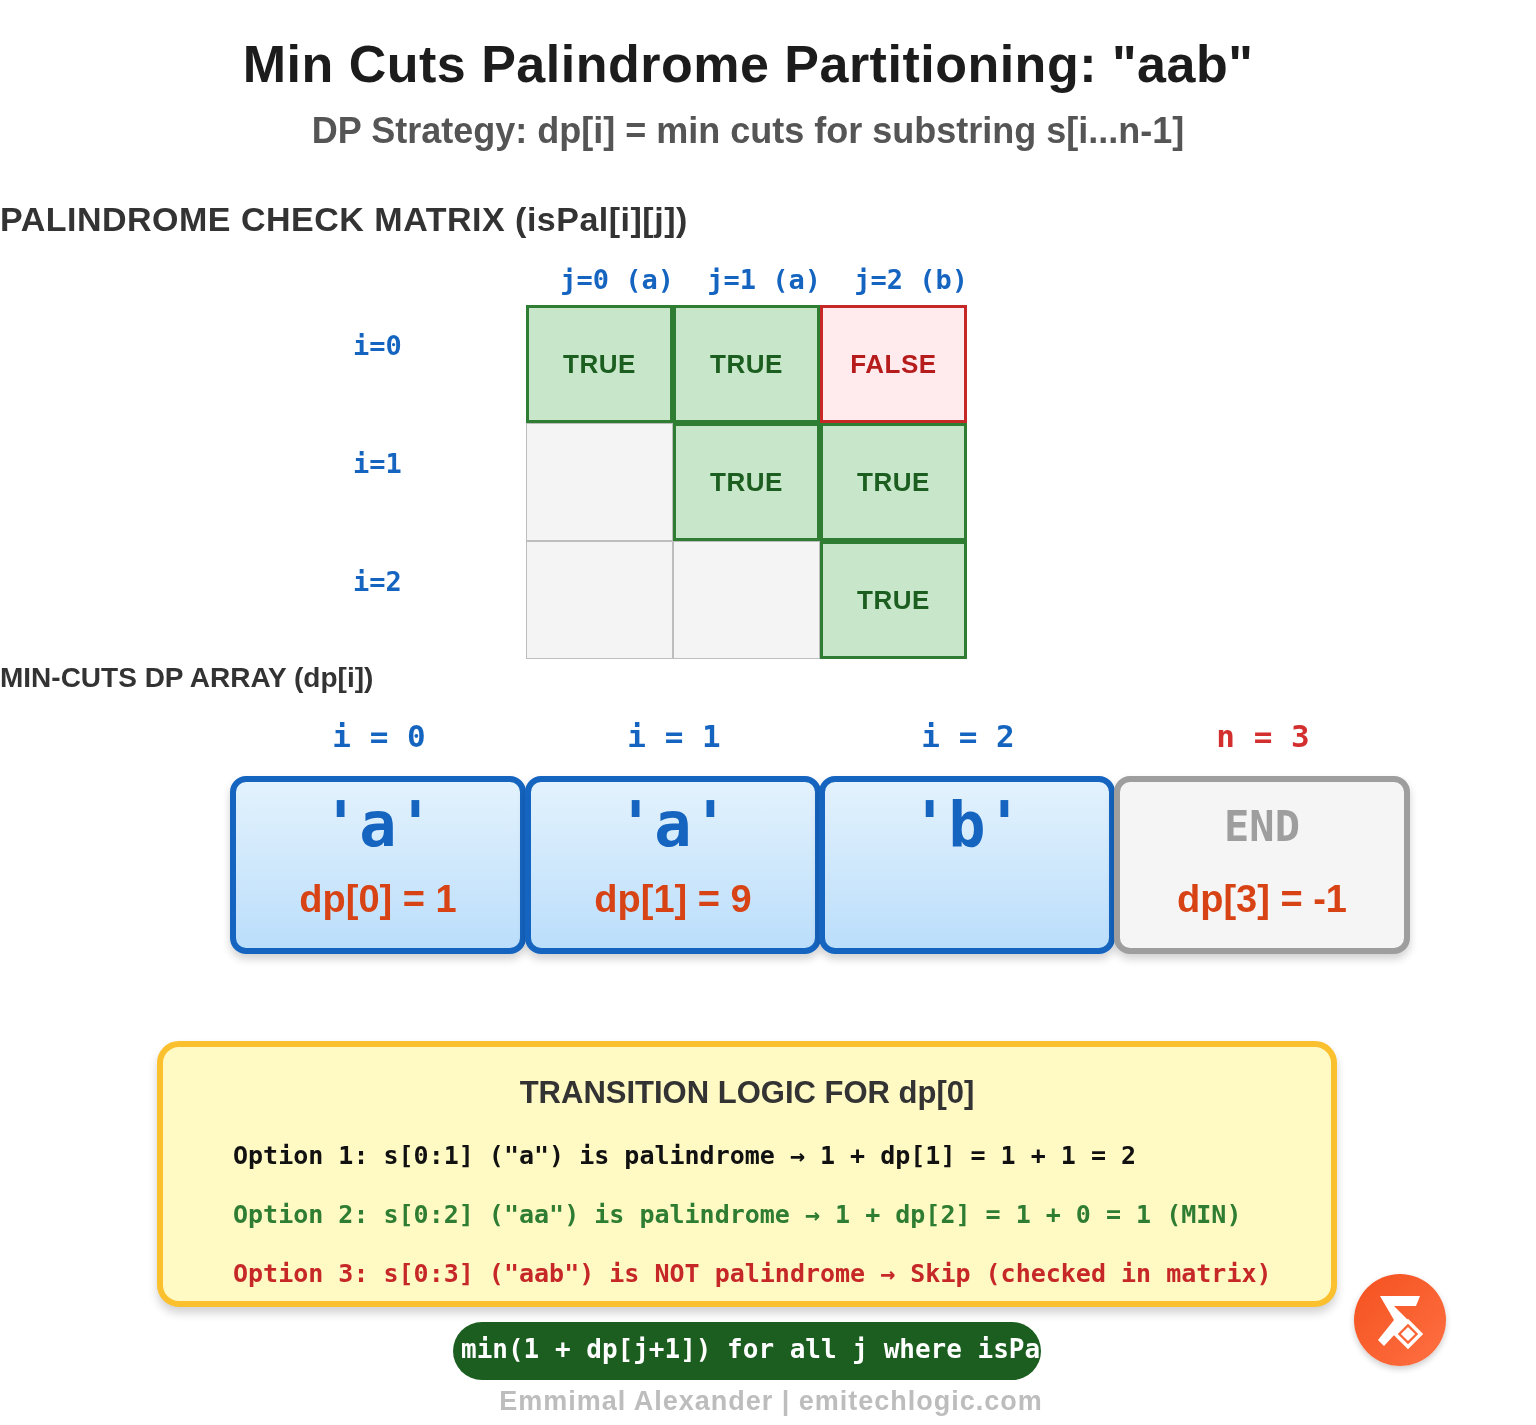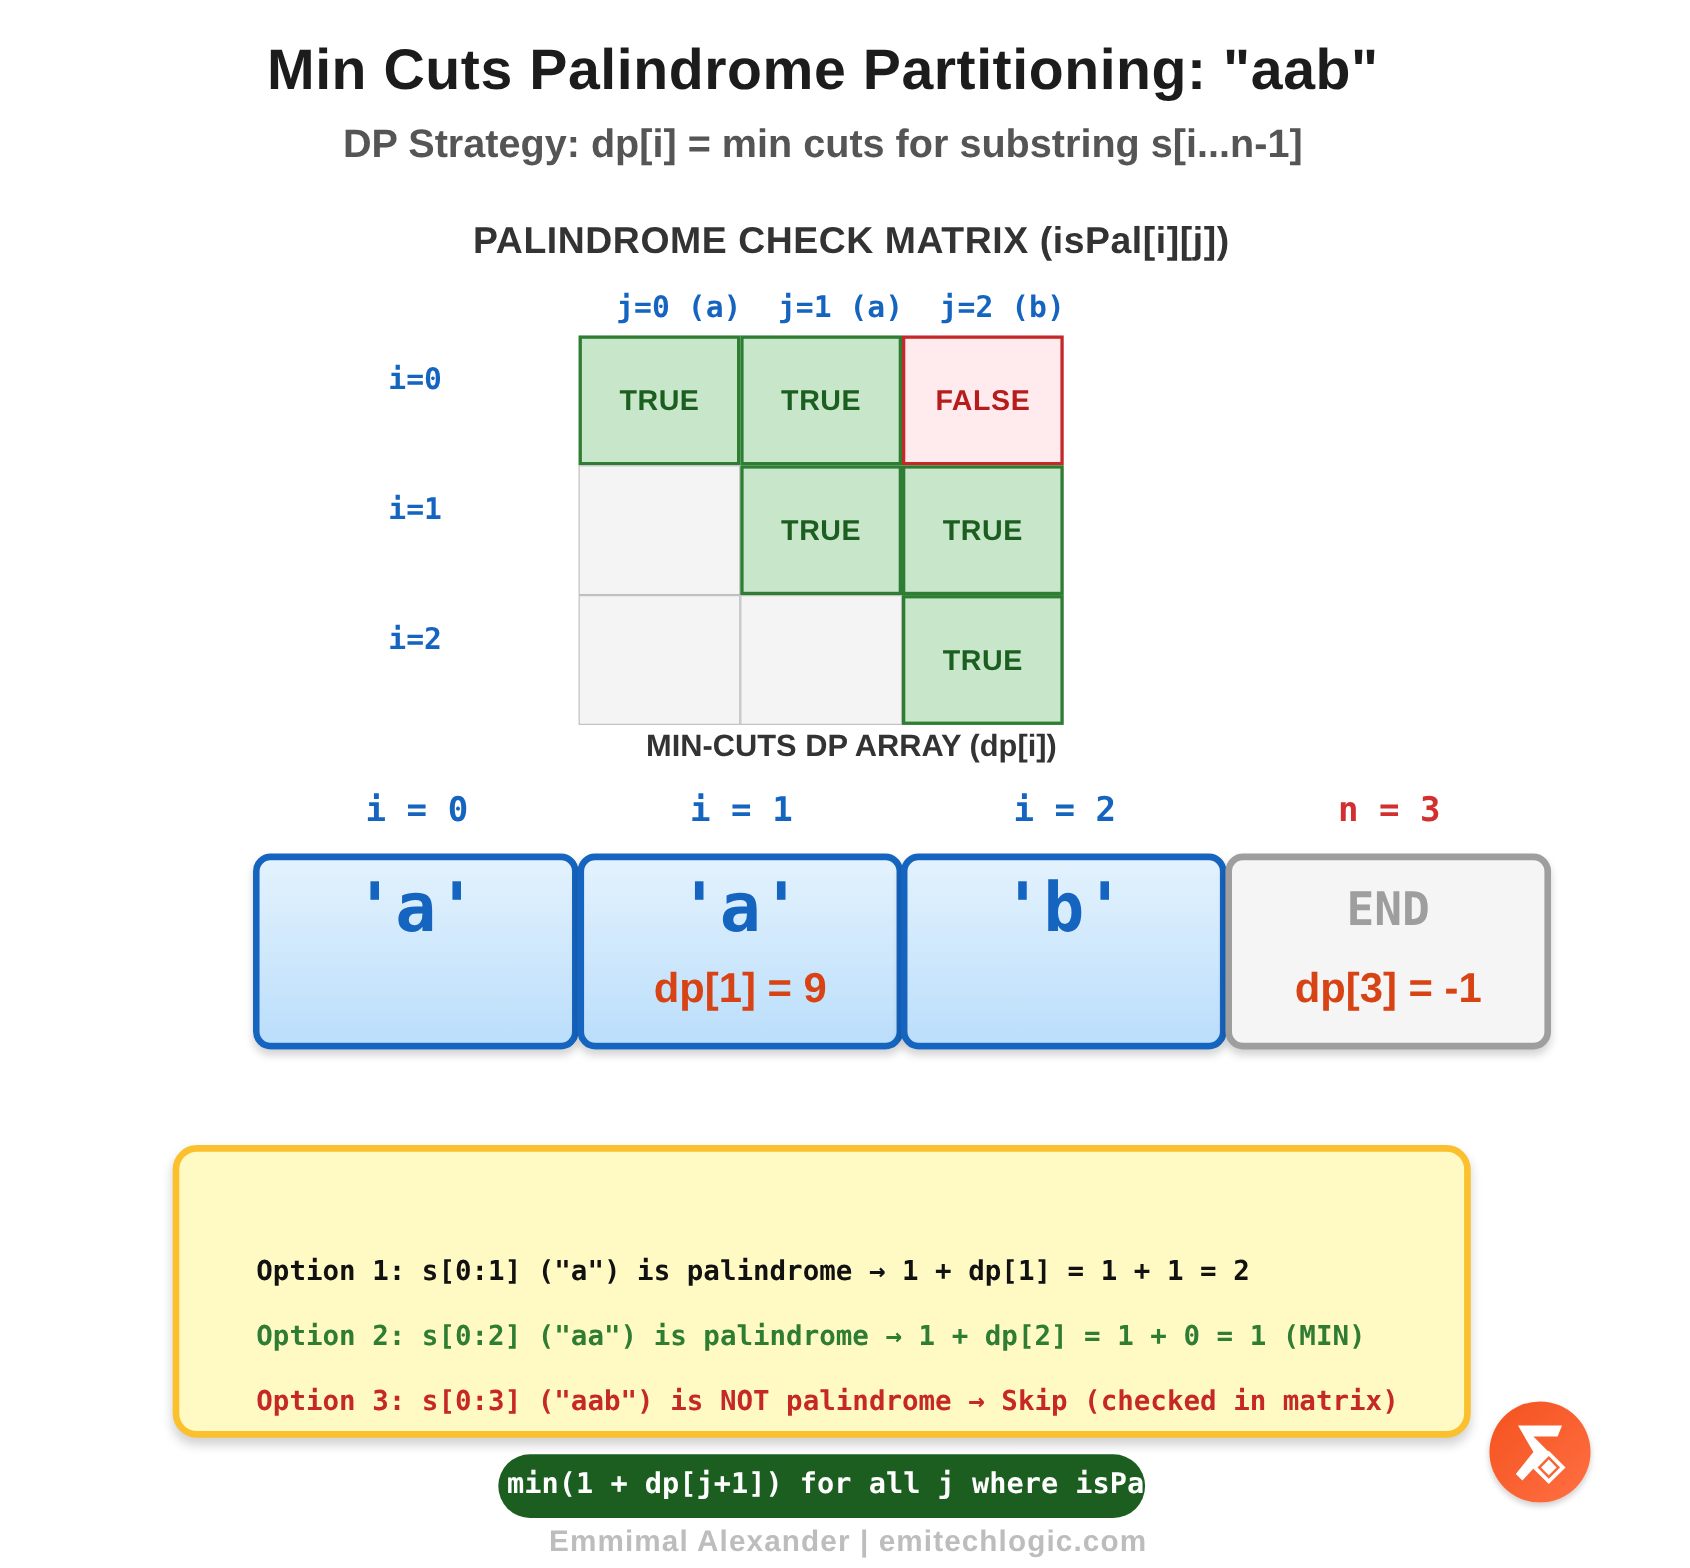--- a/index.html
+++ b/index.html
@@ -1,20 +1,20 @@
 <!DOCTYPE html>
 <html><head>
 <meta charset="utf-8">
 <style>
   html, body { margin: 0; padding: 0; background: #ffffff; }
   body { width: 1536px; height: 1425px; position: relative; overflow: hidden; font-family: "Liberation Sans", sans-serif; }
   .abs { position: absolute; }
   .title { left: 0; width: 1496px; top: 34px; text-align: center; font-size: 52px; font-weight: 900; color: #1c1c1c; letter-spacing: 0.5px; }
   .subtitle { left: 0; width: 1496px; top: 110px; text-align: center; font-size: 36px; font-weight: bold; color: #555555; }
-  .section-title { font-weight: 900; color: #333333; text-align: center; margin-left: 26px; }
+  .section-title { font-weight: 900; color: #333333; text-align: left; }
   .matrix-title { left: 0; width: 1496px; top: 200px; font-size: 34px; letter-spacing: 0.5px; }
   .col-label, .row-label, .idx-label { font-family: "DejaVu Sans Mono", monospace; font-weight: bold; color: #1565c0; }
   .col-label { top: 264px; width: 148px; text-align: right; font-size: 27px; }
   .row-label { left: 353px; font-size: 27px; }
   .cell { width: 147px; height: 118px; box-sizing: border-box; display: flex; align-items: center; justify-content: center; font-size: 26px; font-weight: 900; letter-spacing: 0.5px; }
   .cell.true { background: #c8e6c9; border: 3px solid #2e7d32; color: #1b5e20; }
   .cell.false { background: #ffebee; border: 3px solid #c62828; color: #b71c1c; }
   .cell.empty { background: #f4f4f4; border: 1.5px solid #bdbdbd; }
   .dp-title { left: 0; width: 1496px; top: 662px; font-size: 28px; }
   .idx-label { top: 718px; width: 294px; text-align: center; font-size: 31px; }
@@ -65,34 +65,36 @@
 
 <div class="abs section-title dp-title">MIN-CUTS DP ARRAY (dp[i])</div>
 
 <div class="abs idx-label" style="left:232px">i = 0</div>
 <div class="abs idx-label" style="left:527px">i = 1</div>
 <div class="abs idx-label" style="left:821px">i = 2</div>
 <div class="abs idx-label end" style="left:1116px">n = 3</div>
 
 <div class="abs box blue" style="left:230px">
   <div class="ch">'a'</div>
+  <div class="dpval">dp[0] = 1</div>
 </div>
 <div class="abs box blue" style="left:525px">
   <div class="ch">'a'</div>
   <div class="dpval">dp[1] = 9</div>
 </div>
 <div class="abs box blue" style="left:819px">
   <div class="ch">'b'</div>
 </div>
 <div class="abs box grey" style="left:1114px">
   <div class="ch">END</div>
   <div class="dpval">dp[3] = -1</div>
 </div>
 
 <div class="abs logic">
+  <div class="logic-title">TRANSITION LOGIC FOR dp[0]</div>
   <div class="opt" style="top:94px;color:#111111">Option 1: s[0:1] ("a") is palindrome → 1 + dp[1] = 1 + 1 = 2</div>
   <div class="opt" style="top:153px;color:#2e7d32">Option 2: s[0:2] ("aa") is palindrome → 1 + dp[2] = 1 + 0 = 1 (MIN)</div>
   <div class="opt" style="top:212px;color:#c62828">Option 3: s[0:3] ("aab") is NOT palindrome → Skip (checked in matrix)</div>
 </div>
 
 <div class="abs pill">
   <span>min(1 + dp[j+1]) for all j where isPal[i][j]</span>
 </div>
 
 <div class="abs footer">Emmimal Alexander | emitechlogic.com</div>

